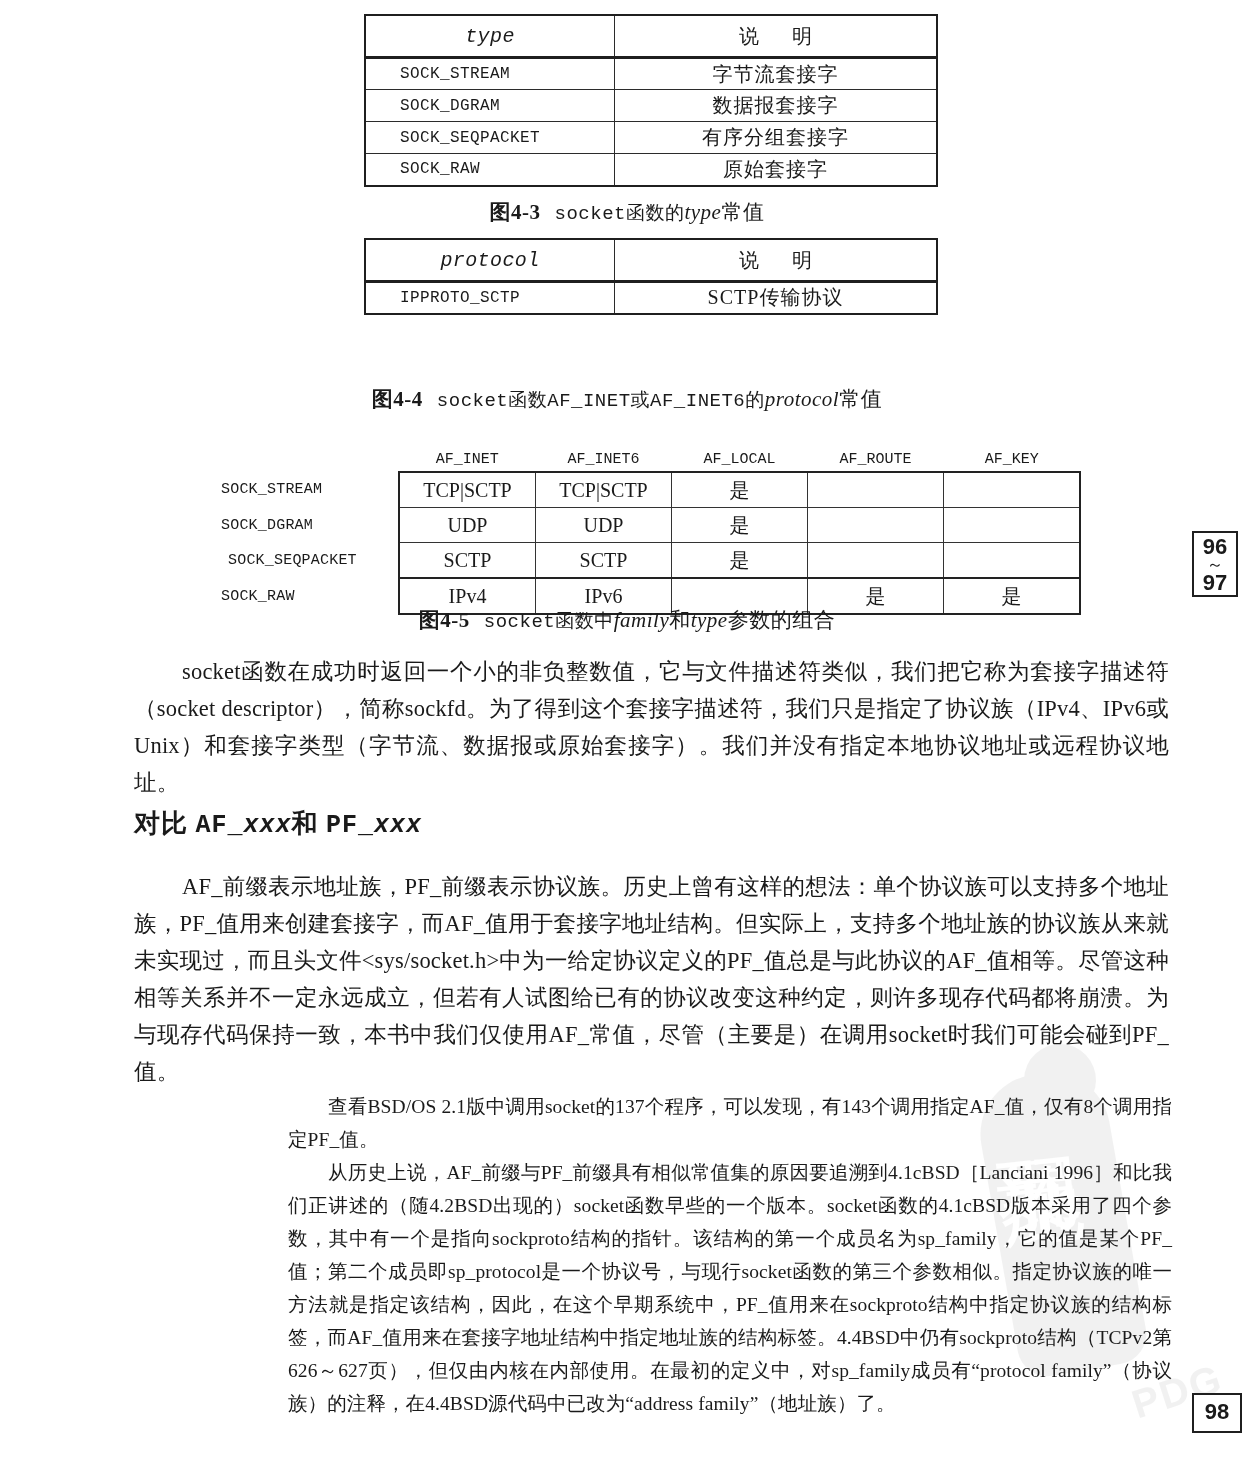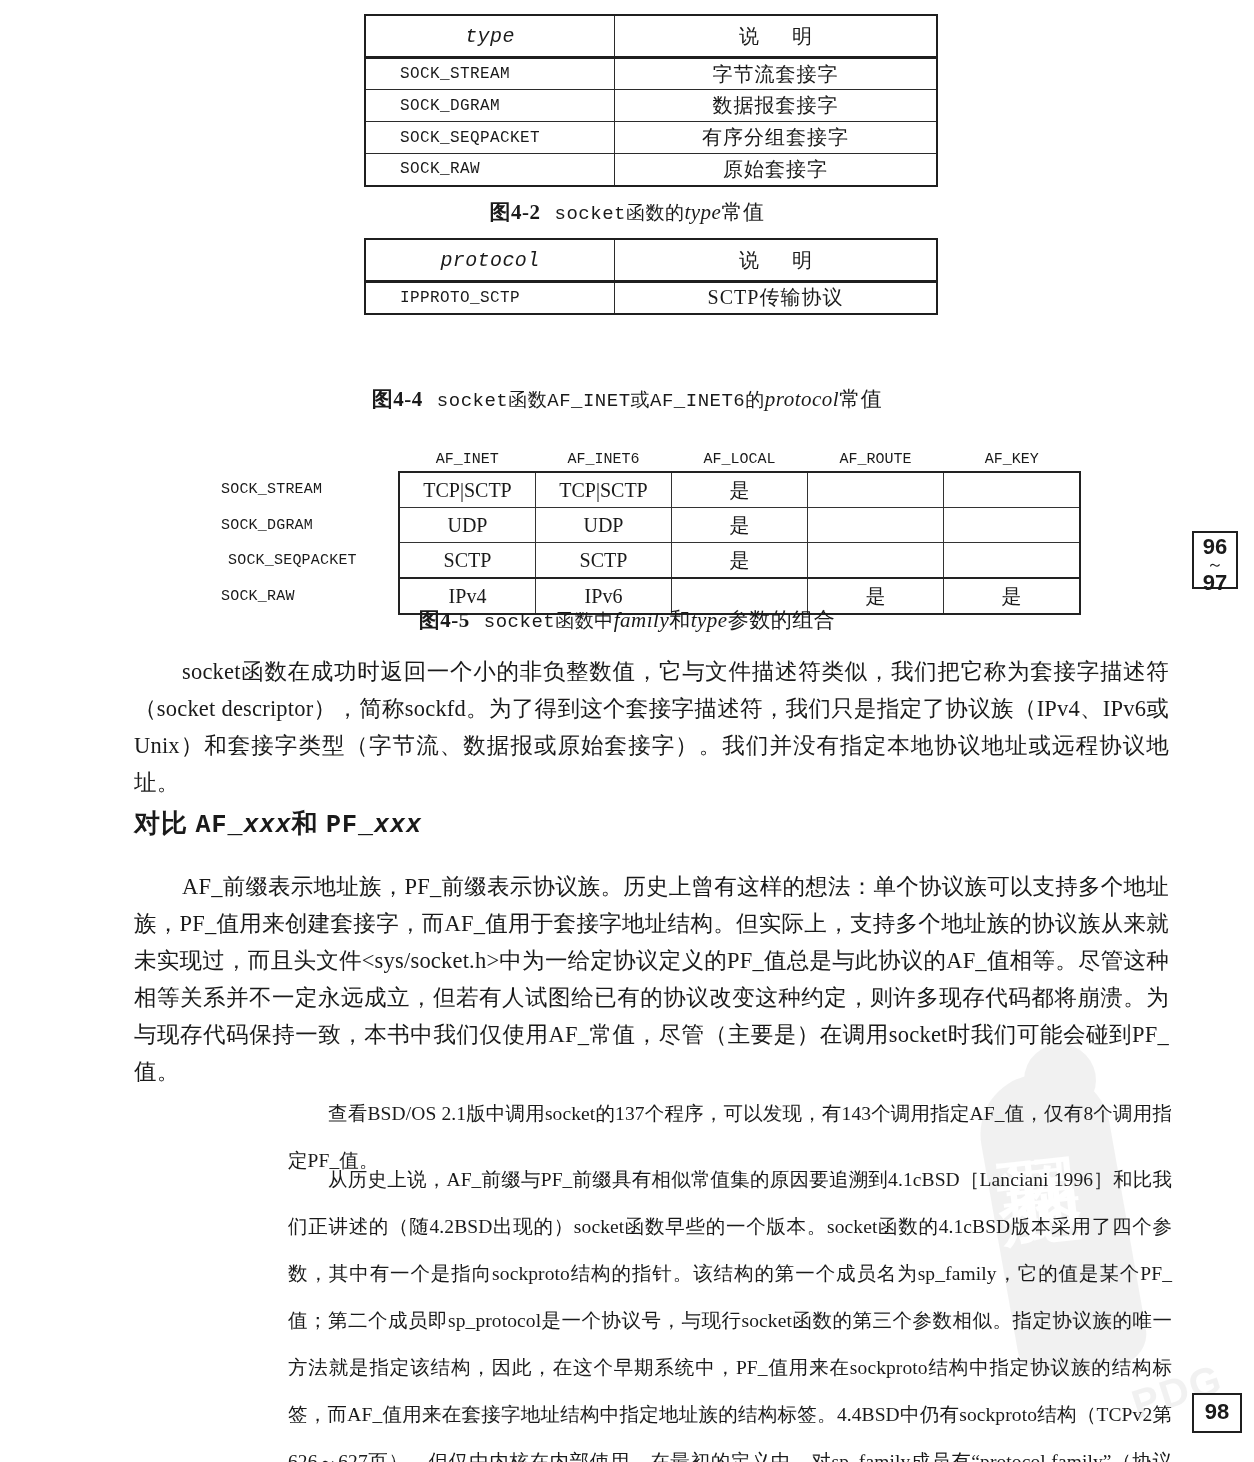--- a/index.html
+++ b/index.html
@@ -194,40 +194,40 @@
   h2.heading .code {
     font-family: "Liberation Mono", "DejaVu Sans Mono", monospace;
     font-weight: bold;
     font-size: 25px;
   }
   h2.heading .code i { font-style: italic; }
 
   .note {
     position: absolute;
     font-size: 19.5px;
-    line-height: 47px;
+    line-height: 33px;
     text-align: justify;
     text-justify: inter-character;
     letter-spacing: 0.1px;
   }
   .note .ind { display: inline-block; width: 40px; }
 
   
   .pagebox {
     position: absolute;
     border: 2px solid #1f1f1f;
     text-align: center;
     font-family: "Liberation Sans", sans-serif;
     font-weight: bold;
     background: #fff;
     z-index: 3;
   }
   #page-range {
     left: 1192px; top: 531px;
-    width: 46px; height: 58px;
+    width: 46px; height: 66px;
     font-size: 22px;
     line-height: 21px;
     padding-top: 3px;
     box-sizing: border-box;
   }
   #page-range .tilde { font-weight: normal; font-size: 17px; display: block; line-height: 15px; }
   #page-number {
     left: 1192px; top: 1393px;
     width: 46px; height: 36px;
     font-size: 22px;
@@ -269,21 +269,21 @@
         </tr>
         <tr>
           <td class="c1">SOCK_RAW</td>
           <td class="c2">原始套接字</td>
         </tr>
       </tbody>
         </table>
     </div>
 
     <div class="caption" style="top:198px;">
-      <span class="fignum">图4-2</span><span class="mono">socket函数的</span><em>type</em><span>常值</span>
+      <span class="fignum">图4-3</span><span class="mono">socket函数的</span><em>type</em><span>常值</span>
     </div>
 
     <div class="tbl-wrap" style="left:364px; top:238px;">
       <table class="fig t2col">
         <tbody>
             <tr class="hdr">
           <td class="c1" style="text-align:center; padding-left:0;">protocol</td>
           <td class="c2 zh">说    明</td>
         </tr>
         <tr>

